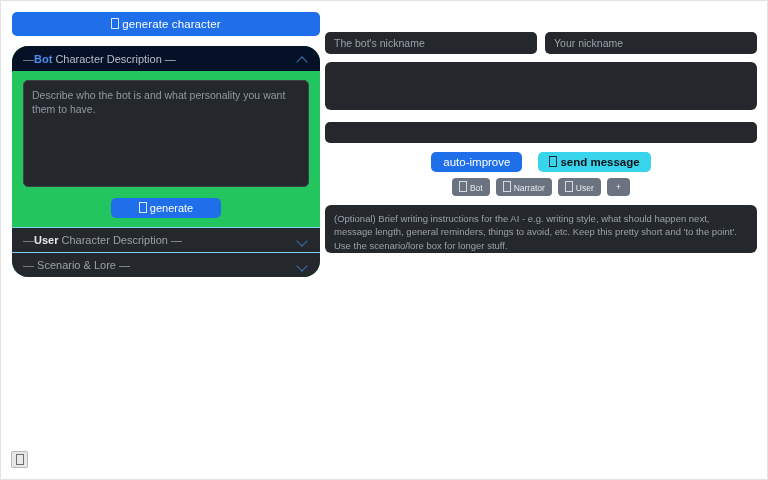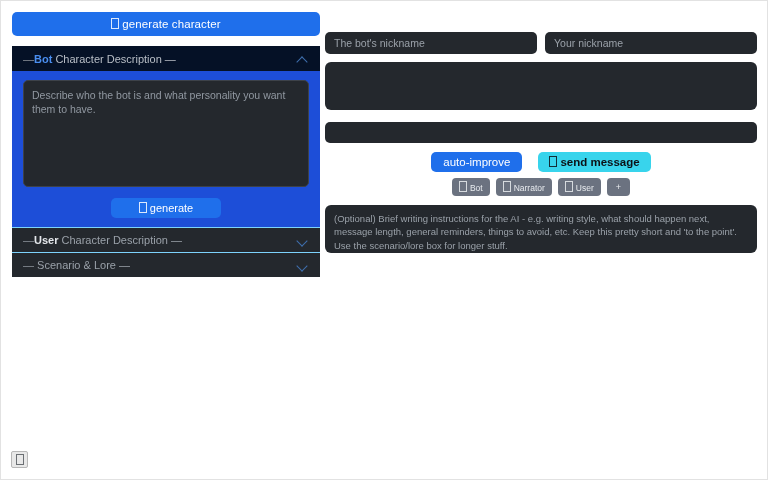--- a/index.html
+++ b/index.html
@@ -41,22 +41,22 @@
     font-size: 11.5px;
     font-family: "Liberation Sans", sans-serif;
     text-align: center;
     cursor: pointer;
     padding: 0;
     letter-spacing: 0.1px;
   }
 
   .accordion-card {
     margin-top: 10px;
-    background: #1d4ed8;
-    border-radius: 0;
+    background: #22c55e;
+    border-radius: 16px;
     overflow: hidden;
   }
 
   .acc-header {
     display: flex;
     align-items: center;
     justify-content: space-between;
     height: 25px;
     padding: 0 11px;
     box-sizing: border-box;

